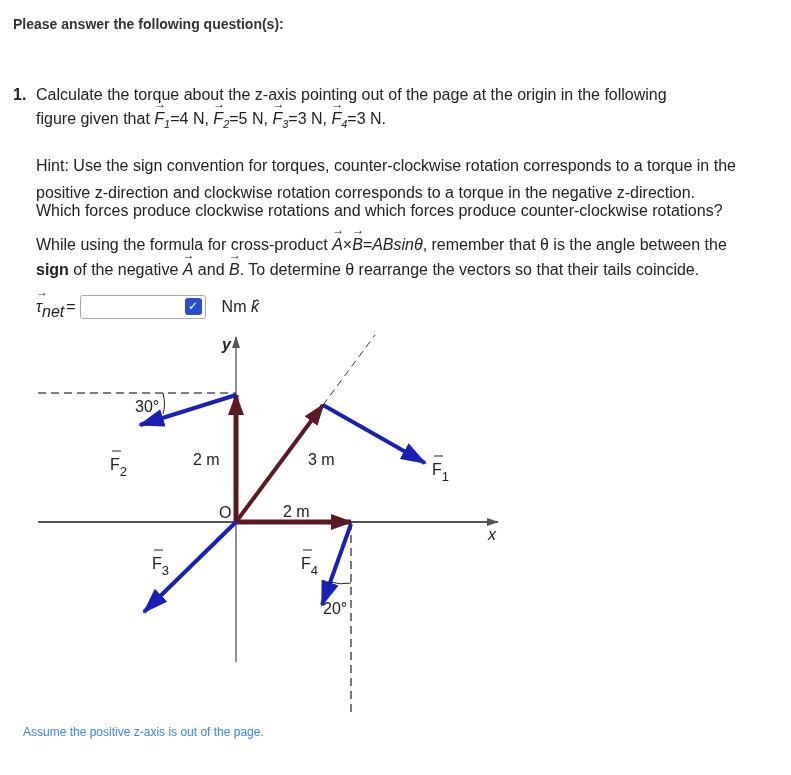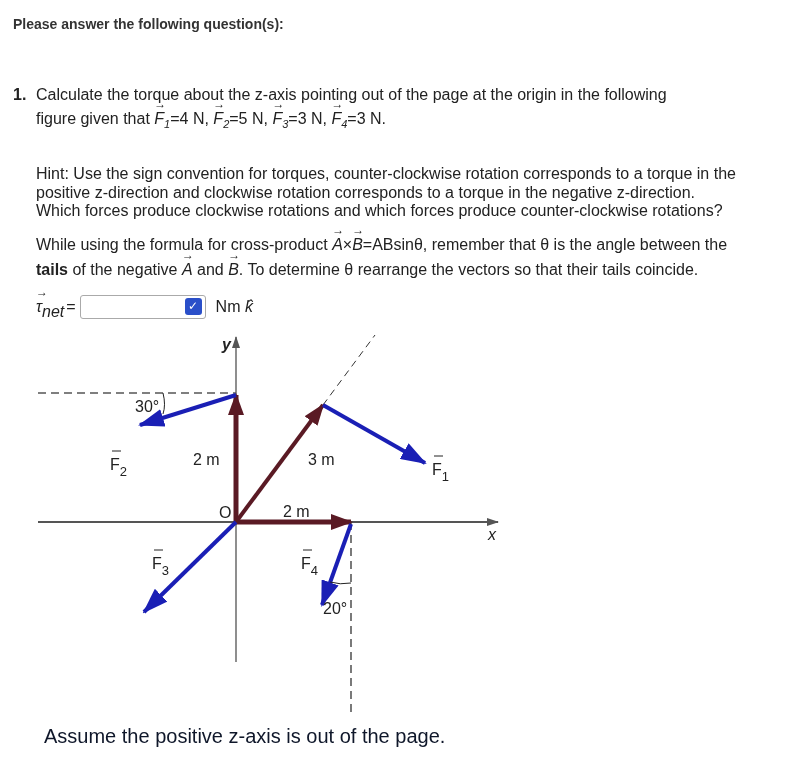--- a/index.html
+++ b/index.html
@@ -5,57 +5,57 @@
   html, body { margin: 0; padding: 0; background: #ffffff; }
   body { width: 791px; height: 775px; position: relative; overflow: hidden;
          font-family: "Liberation Sans", "DejaVu Sans", sans-serif; color: #222; }
   .header { position: absolute; left: 13px; top: 16px; font-size: 14px; font-weight: bold; color: #333; }
   .q { position: absolute; left: 13px; top: 86px; width: 770px; }
   .qnum { position: absolute; left: 0; top: 0; font-size: 16px; font-weight: bold; color: #222; }
   .line { position: absolute; left: 23px; font-size: 16px; color: #222; white-space: nowrap; }
   .vec { position: relative; display: inline-block; font-style: italic; }
   .vec::before { content: "→"; position: absolute; top: -13px; left: 0; font-size: 12px; font-style: normal; }
   sub { font-size: 11px; }
-  .ital { }
+  .ital { font-style: italic; }
   .answer-row { position: absolute; left: 36px; top: 295px; height: 24px; display: flex; align-items: center; }
   .tau { font-style: italic; font-size: 16px; position: relative; }
   .tau-sub { font-size: 16px; font-style: italic; position: relative; top: 5px; }
   .answer-box { margin-left: 4px; width: 124px; height: 22px; border: 1px solid #aaa; border-radius: 3px;
                 position: relative; background: #fff; }
   .answer-input { border: none; outline: none; width: 100px; height: 20px; padding: 0 4px; font-size: 14px; background: transparent; }
   .check-btn { position: absolute; right: 3px; top: 2px; width: 17px; height: 17px; border-radius: 3px;
                background: #2a4fc9; color: #fff; font-size: 12px; line-height: 17px; text-align: center; }
-  .unit { margin-left: 10px; font-size: 16px; color: #222; }
+  .unit { margin-left: 16px; font-size: 16px; color: #222; }
   .khat { font-style: italic; }
   svg.diagram { position: absolute; left: 0; top: 325px; }
   .diag-label { font-family: "Liberation Sans", sans-serif; font-size: 16px; fill: #222; }
-  .footer { position: absolute; left: 44px; top: 725px; font-size: 20px; color: #0f172a; }
+  .footer { position: absolute; left: 23px; top: 725px; font-size: 12px; color: #3b82f6; }
 </style>
 </head>
 <body>
 
 <div class="header">Please answer the following question(s):</div>
 
 <div class="q">
   <span class="qnum">1.</span>
   <div class="line" style="top:0px;text-align:center;">Calculate the torque about the z-axis pointing out of the page at the origin in the following</div>
   <div class="line" style="top:24px;">
     <span>figure given that </span><span class="vec"><span>F</span><sub>1</sub></span><span>=4 N,</span>
     <span class="vec"><span>F</span><sub>2</sub></span><span>=5 N,</span>
     <span class="vec"><span>F</span><sub>3</sub></span><span>=3 N,</span>
     <span class="vec"><span>F</span><sub>4</sub></span><span>=3 N.</span>
   </div>
-  <div class="line" style="top:79px;">Hint: Use the sign convention for torques, counter-clockwise rotation corresponds to a torque in the</div>
+  <div class="line" style="top:71px;">Hint: Use the sign convention for torques, counter-clockwise rotation corresponds to a torque in the</div>
   <div class="line" style="top:98px;">positive z-direction and clockwise rotation corresponds to a torque in the negative z-direction.</div>
   <div class="line" style="top:116px;">Which forces produce clockwise rotations and which forces produce counter-clockwise rotations?</div>
   <div class="line" style="top:150px;">
     <span>While using the formula for cross-product </span><span class="vec">A</span><span>×</span><span class="vec">B</span><span class="ital">=ABsinθ</span><span>, remember that θ is the angle between the</span>
   </div>
   <div class="line" style="top:175px;">
-    <b>tails</b><span> of the negative </span><span class="vec">A</span><span> and </span><span class="vec">B</span><span>. To determine θ rearrange the vectors so that their tails coincide.</span>
+    <b>sign</b><span> of the negative </span><span class="vec">A</span><span> and </span><span class="vec">B</span><span>. To determine θ rearrange the vectors so that their tails coincide.</span>
   </div>
 </div>
 
 <div class="answer-row">
   <span class="vec tau">τ</span>
   <span class="tau-sub">net</span>
   <span style="font-size:16px;margin-left:2px;">=</span>
   <div class="answer-box">
     <input class="answer-input" type="text" value="" style="">
     <span class="check-btn">✓</span>

